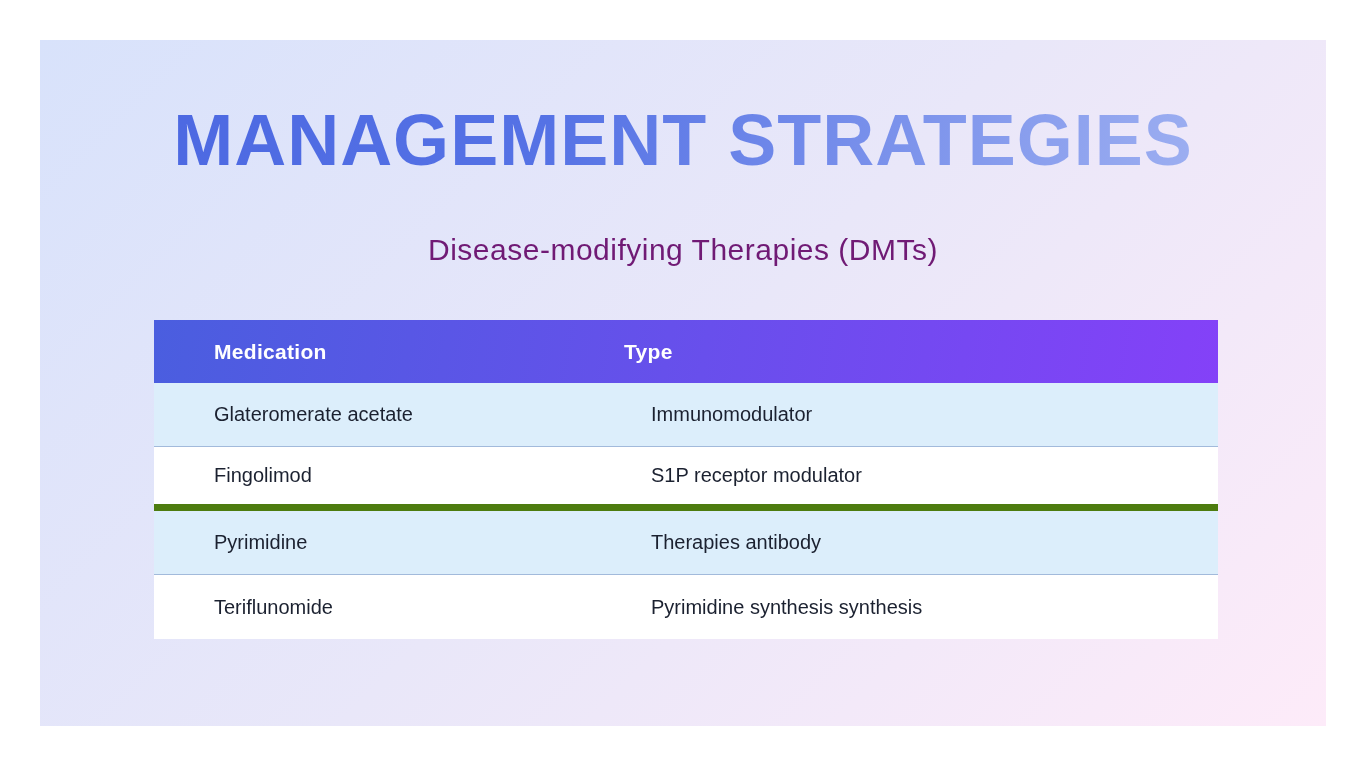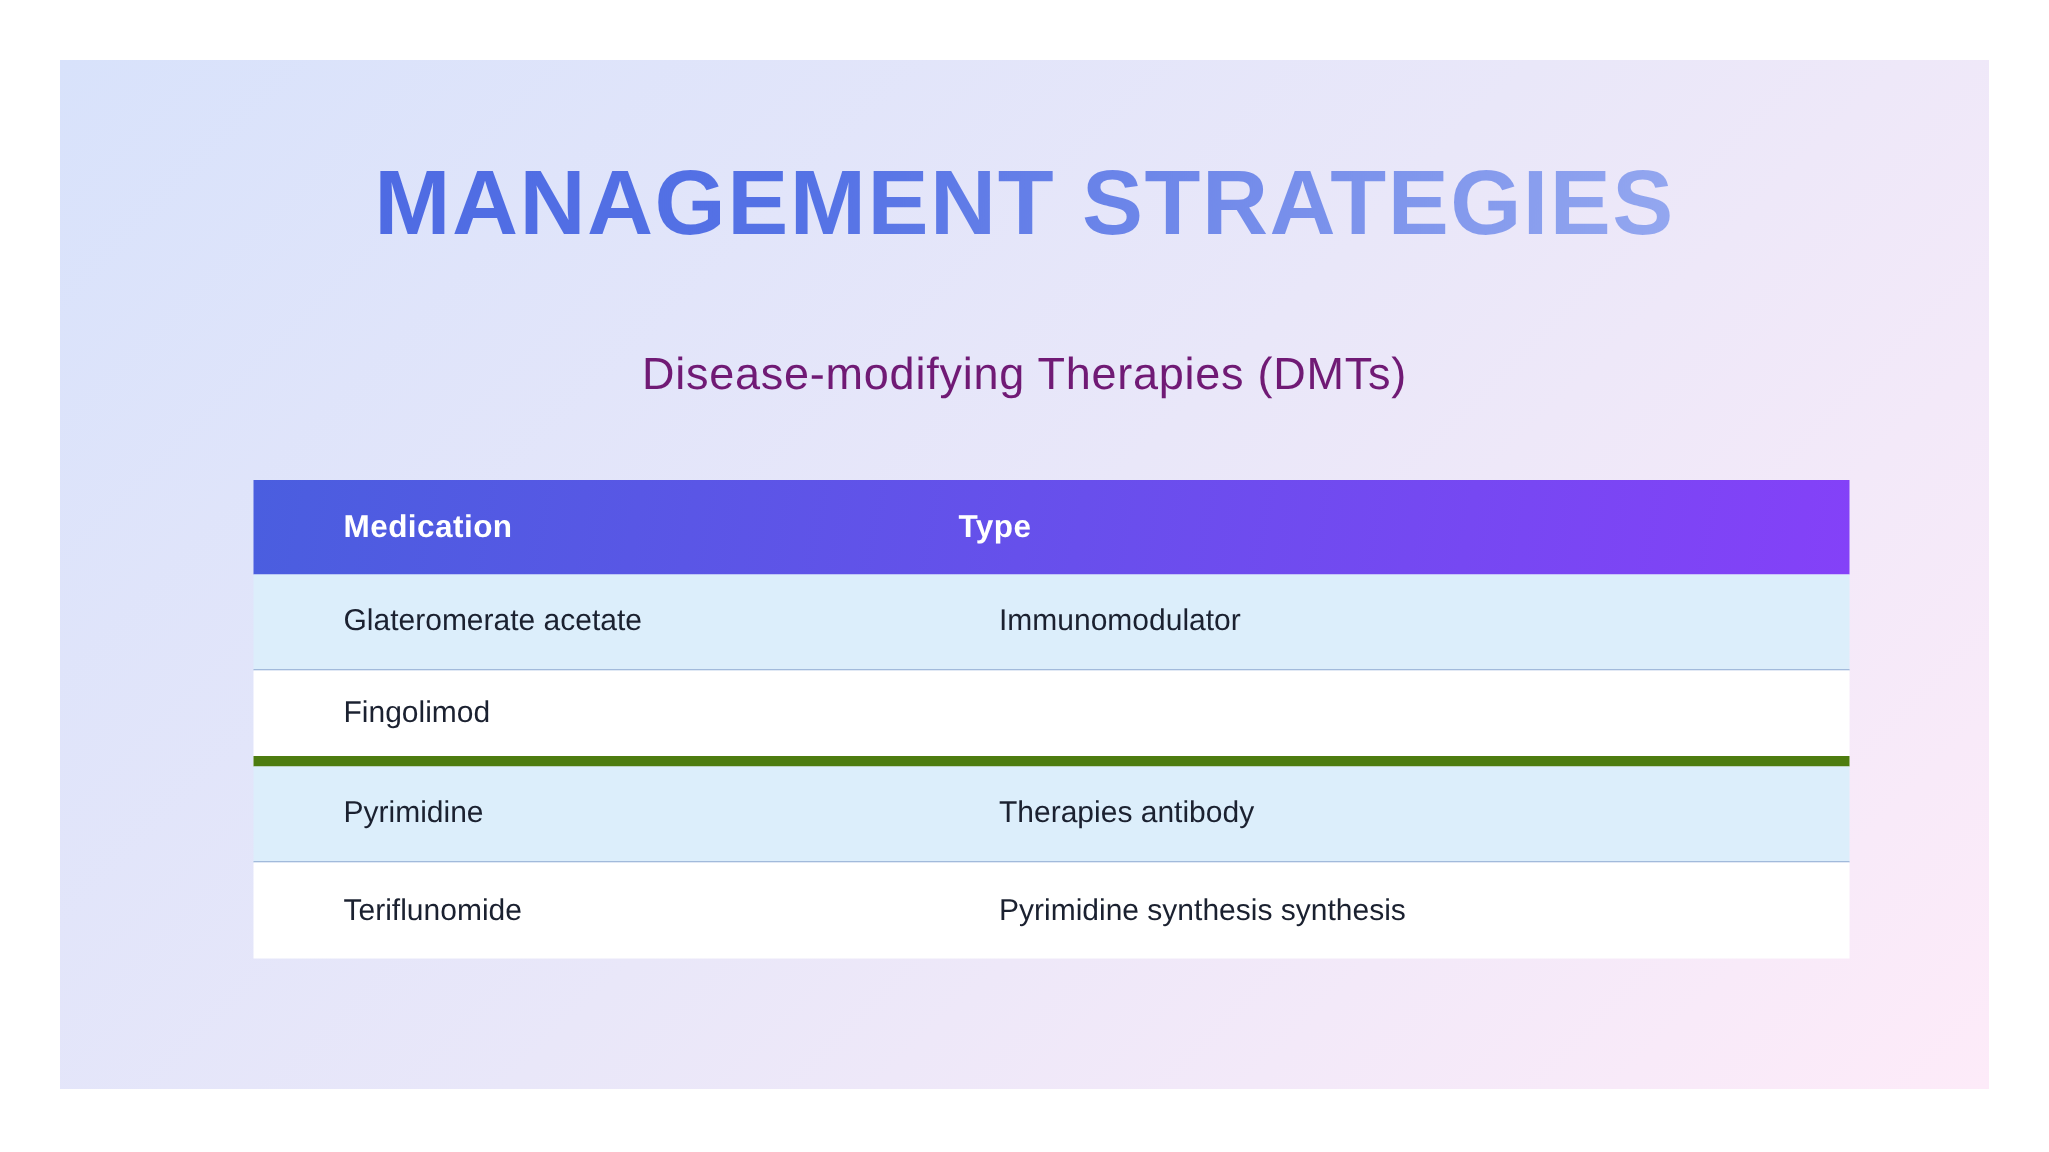--- a/index.html
+++ b/index.html
@@ -22,21 +22,21 @@
     height: 686px;
     background: linear-gradient(135deg, #d8e2fb 0%, #e9e7f9 50%, #fdebf9 100%);
   }
 
   .title {
     position: absolute;
     left: 0;
     right: 0;
     top: 103px;
     text-align: center;
-    font-size: 61px;
+    font-size: 72px;
     font-weight: 800;
     letter-spacing: 1px;
     line-height: 1.05;
     color: #5a74e6; 
     background: linear-gradient(102deg, #4a66e1 4%, #5572e5 40%, #a9b9f3 96%);
     -webkit-background-clip: text;
     background-clip: text;
     -webkit-text-fill-color: transparent;
   }
 
@@ -47,21 +47,21 @@
     top: 233px;
     text-align: center;
     font-size: 30px;
     font-weight: 400;
     letter-spacing: 0.5px;
     color: #701a75;
   }
 
   .dmt-table {
     position: absolute;
-    left: 169px;
+    left: 154px;
     top: 320px;
     width: 1064px;
   }
 
   .thead {
     display: grid;
     grid-template-columns: 410px 1fr;
     align-items: center;
     height: 63px;
     background: linear-gradient(100deg, #4a5edf 0%, #8441f8 100%);
@@ -104,20 +104,21 @@
       <div class="th">Type</div>
     </div>
 
     <div class="tr alt">
       <div class="td">Glateromerate acetate</div>
       <div class="td">Immunomodulator</div>
     </div>
 
     <div class="tr plain">
       <div class="td">Fingolimod</div>
+      <div class="td">S1P receptor modulator</div>
     </div>
 
     <div class="tr alt">
       <div class="td">Pyrimidine</div>
       <div class="td">Therapies antibody</div>
     </div>
 
     <div class="tr plain">
       <div class="td">Teriflunomide</div>
       <div class="td">Pyrimidine synthesis synthesis</div>

